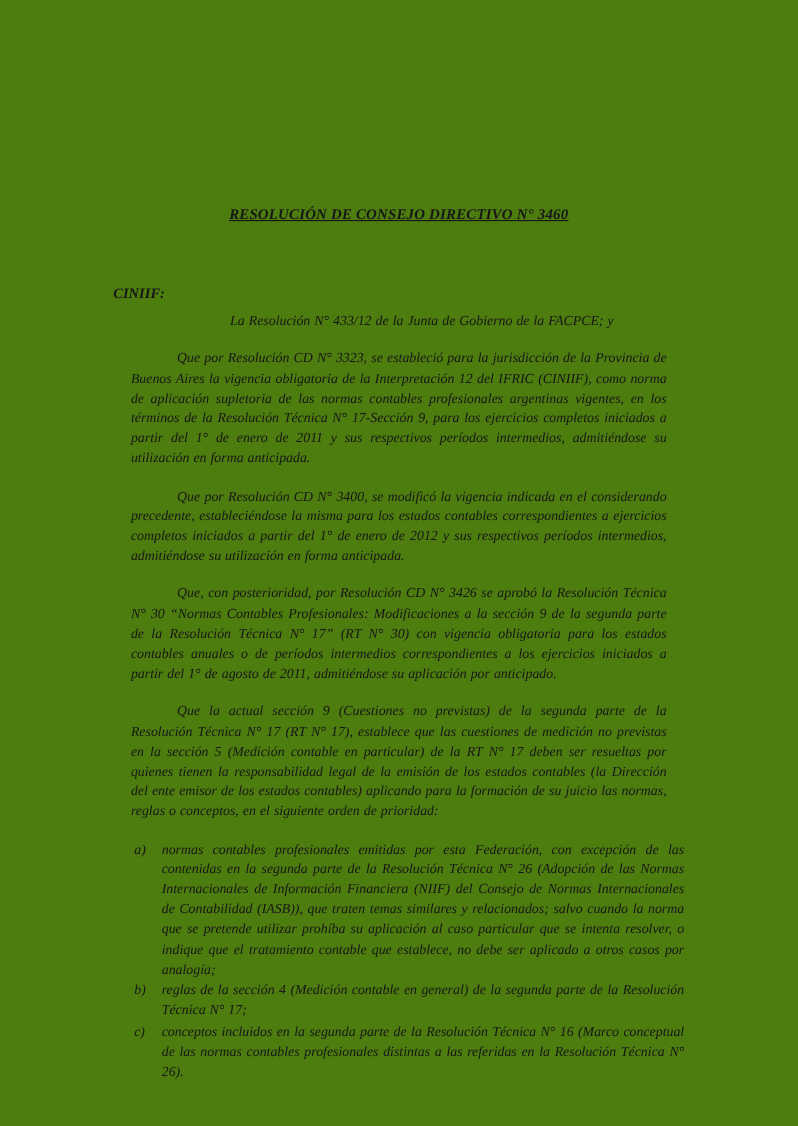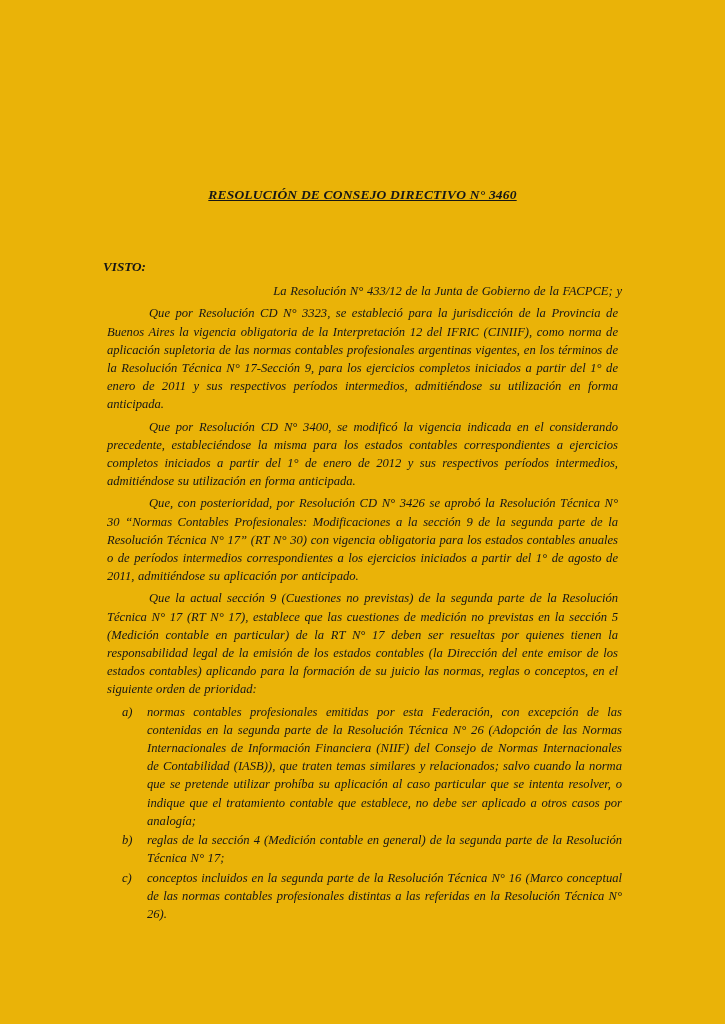--- a/index.html
+++ b/index.html
@@ -1,20 +1,20 @@
 <!DOCTYPE html>
 <html><head>
 <meta charset="utf-8">
 <style>
   html, body { margin: 0; padding: 0; background: #ffffff; }
   .page {
     position: relative;
     width: 725px;
     height: 1024px;
-    background: #eab308;
+    background: #4d7c0f;
     overflow: hidden;
     box-sizing: border-box;
     font-family: "Liberation Serif", "DejaVu Serif", serif;
     font-style: italic;
     color: #161616;
   }
   .content {
     box-sizing: border-box;
     padding: 186px 103px 0 103px;
   }
@@ -35,25 +35,25 @@
     line-height: 18.2px;
   }
   .section-heading.considerando {
     margin: 25px 0 12px 0;
   }
   .body-p {
     font-size: 12.6px;
     line-height: 18.2px;
     text-align: justify;
     text-indent: 42px;
-    margin: 4px;
+    margin: 16px;
     word-spacing: 0.5px;
   }
   .body-p.visto-text {
-    text-align: right;
+    text-align: center;
     margin: 0;
   }
   .list {
     margin-top: 1px;
   }
   .list-item {
     position: relative;
     padding-left: 44px;
     font-size: 12.6px;
     line-height: 18.2px;
@@ -68,21 +68,21 @@
   }
 </style>
 </head>
 <body>
 
 <div class="page">
   <div class="content">
 
     <h1 class="doc-title">RESOLUCIÓN DE CONSEJO DIRECTIVO N° 3460</h1>
 
-    <p class="section-heading">VISTO:</p>
+    <p class="section-heading">CINIIF:</p>
 
     <p class="body-p visto-text">La Resolución N° 433/12 de la Junta de Gobierno de la FACPCE; y</p>
 
 
     <p class="body-p">Que por Resolución CD N° 3323,  se estableció  para la jurisdicción de la Provincia de Buenos Aires la vigencia obligatoria de la Interpretación 12 del IFRIC (CINIIF), como norma de aplicación supletoria de las normas contables profesionales argentinas vigentes, en los términos de la Resolución Técnica N° 17-Sección 9, para los ejercicios completos iniciados a partir del 1° de enero de 2011 y sus respectivos períodos intermedios, admitiéndose  su utilización en forma anticipada.</p>
 
     <p class="body-p">Que por Resolución CD N° 3400, se modificó la vigencia indicada en el considerando precedente, estableciéndose la misma para los estados contables correspondientes a ejercicios completos iniciados a partir del 1° de enero de 2012 y sus respectivos períodos intermedios, admitiéndose  su utilización en forma anticipada.</p>
 
     <p class="body-p">Que, con posterioridad, por Resolución CD N° 3426 se aprobó la Resolución Técnica N° 30 “Normas Contables Profesionales: Modificaciones a la sección 9 de la segunda parte de la Resolución Técnica N° 17” (RT N° 30) con vigencia obligatoria para los estados contables anuales o de períodos intermedios correspondientes a los ejercicios iniciados  a partir del 1° de agosto de 2011, admitiéndose su aplicación por anticipado.</p>
 

